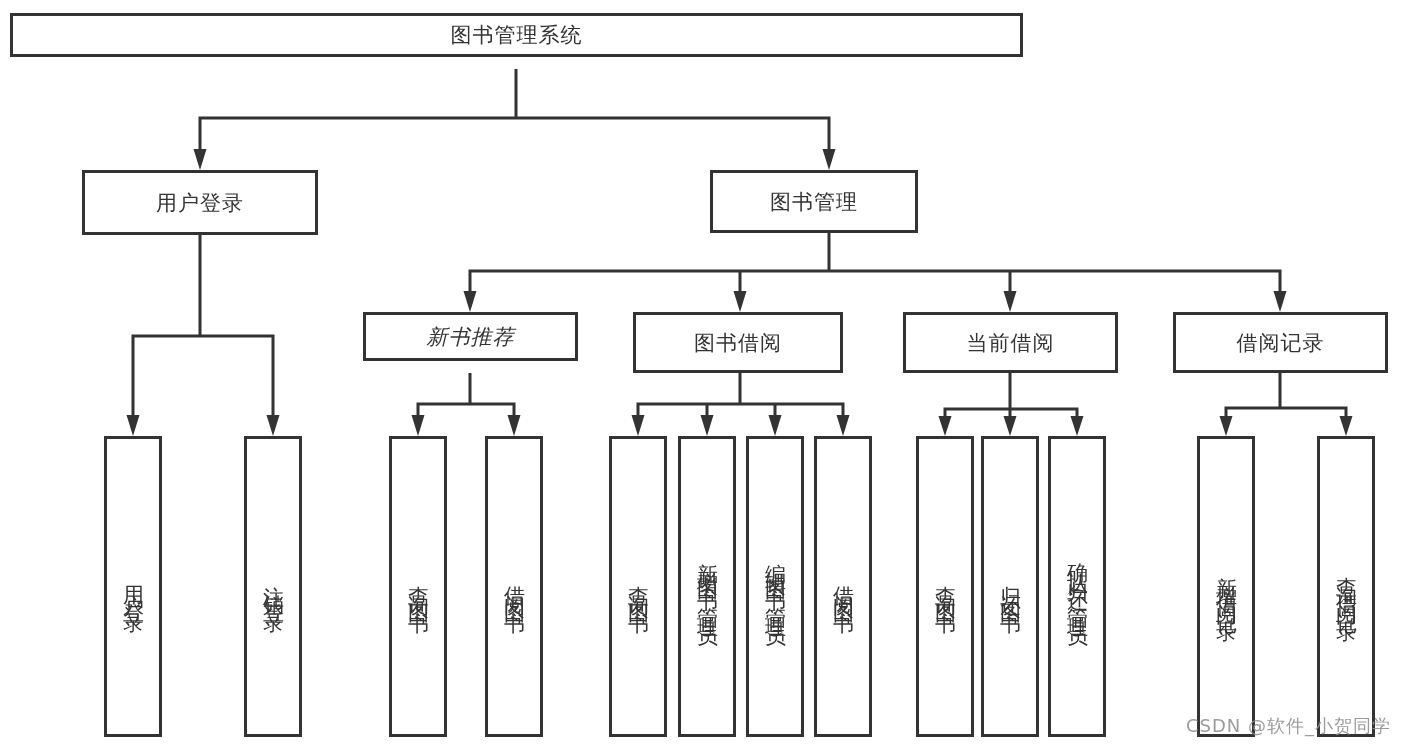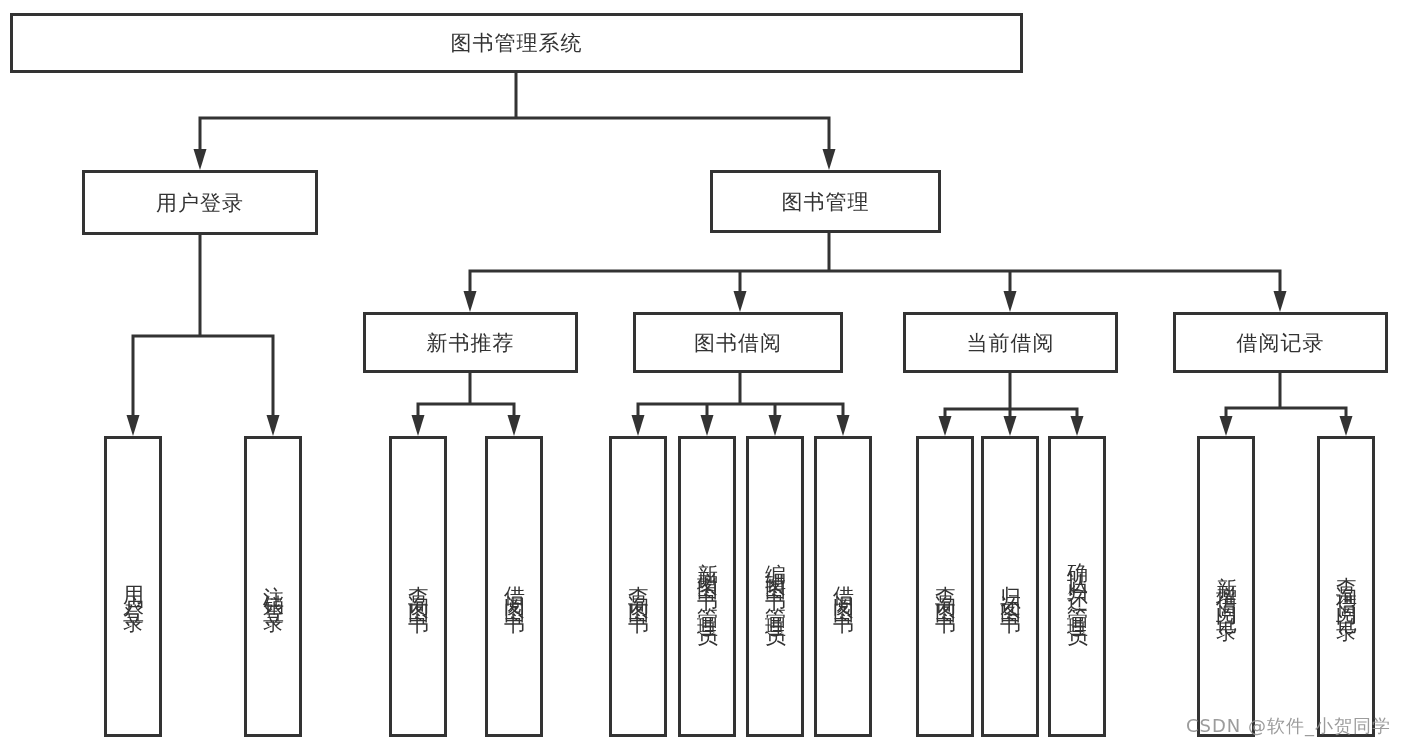--- a/index.html
+++ b/index.html
@@ -13,24 +13,24 @@
     position:absolute;box-sizing:border-box;border:3px solid #333;
     background:#fff;display:flex;align-items:center;justify-content:center;
     font-size:21px;color:#333;letter-spacing:1px;
   }
   .v-node{font-size:21px;}
   .v-node .vtxt{
     writing-mode:vertical-lr;text-orientation:mixed;
     letter-spacing:9px;line-height:1;white-space:nowrap;
   }
   
-  .n-root      {left:10px;  top:13px;  width:1013px;height:60px;}
+  .n-root      {left:10px;  top:13px;  width:1013px;height:44px;}
   .n-user-login{left:82px;  top:170px; width:236px; height:65px;}
-  .n-book-mgmt {left:710px; top:170px; width:231px; height:63px;}
-  .n-recommend {left:363px; top:312px; width:215px; height:61px;}
+  .n-book-mgmt {left:710px; top:170px; width:208px; height:63px;}
+  .n-recommend {left:363px; top:312px; width:215px; height:49px;font-style:italic;}
   .n-borrow    {left:633px; top:312px; width:210px; height:61px;}
   .n-current   {left:903px; top:312px; width:215px; height:61px;justify-content:center;}
   .n-records   {left:1173px;top:312px; width:215px; height:61px;}
   
   .v-a1{left:104px; top:436px;width:58px;height:301px;}
   .v-a2{left:244px; top:436px;width:58px;height:301px;}
   .v-b1{left:389px; top:436px;width:58px;height:301px;}
   .v-b2{left:485px; top:436px;width:58px;height:301px;}
   .v-c1{left:609px; top:436px;width:58px;height:301px;}
   .v-c2{left:678px; top:436px;width:58px;height:301px;}

